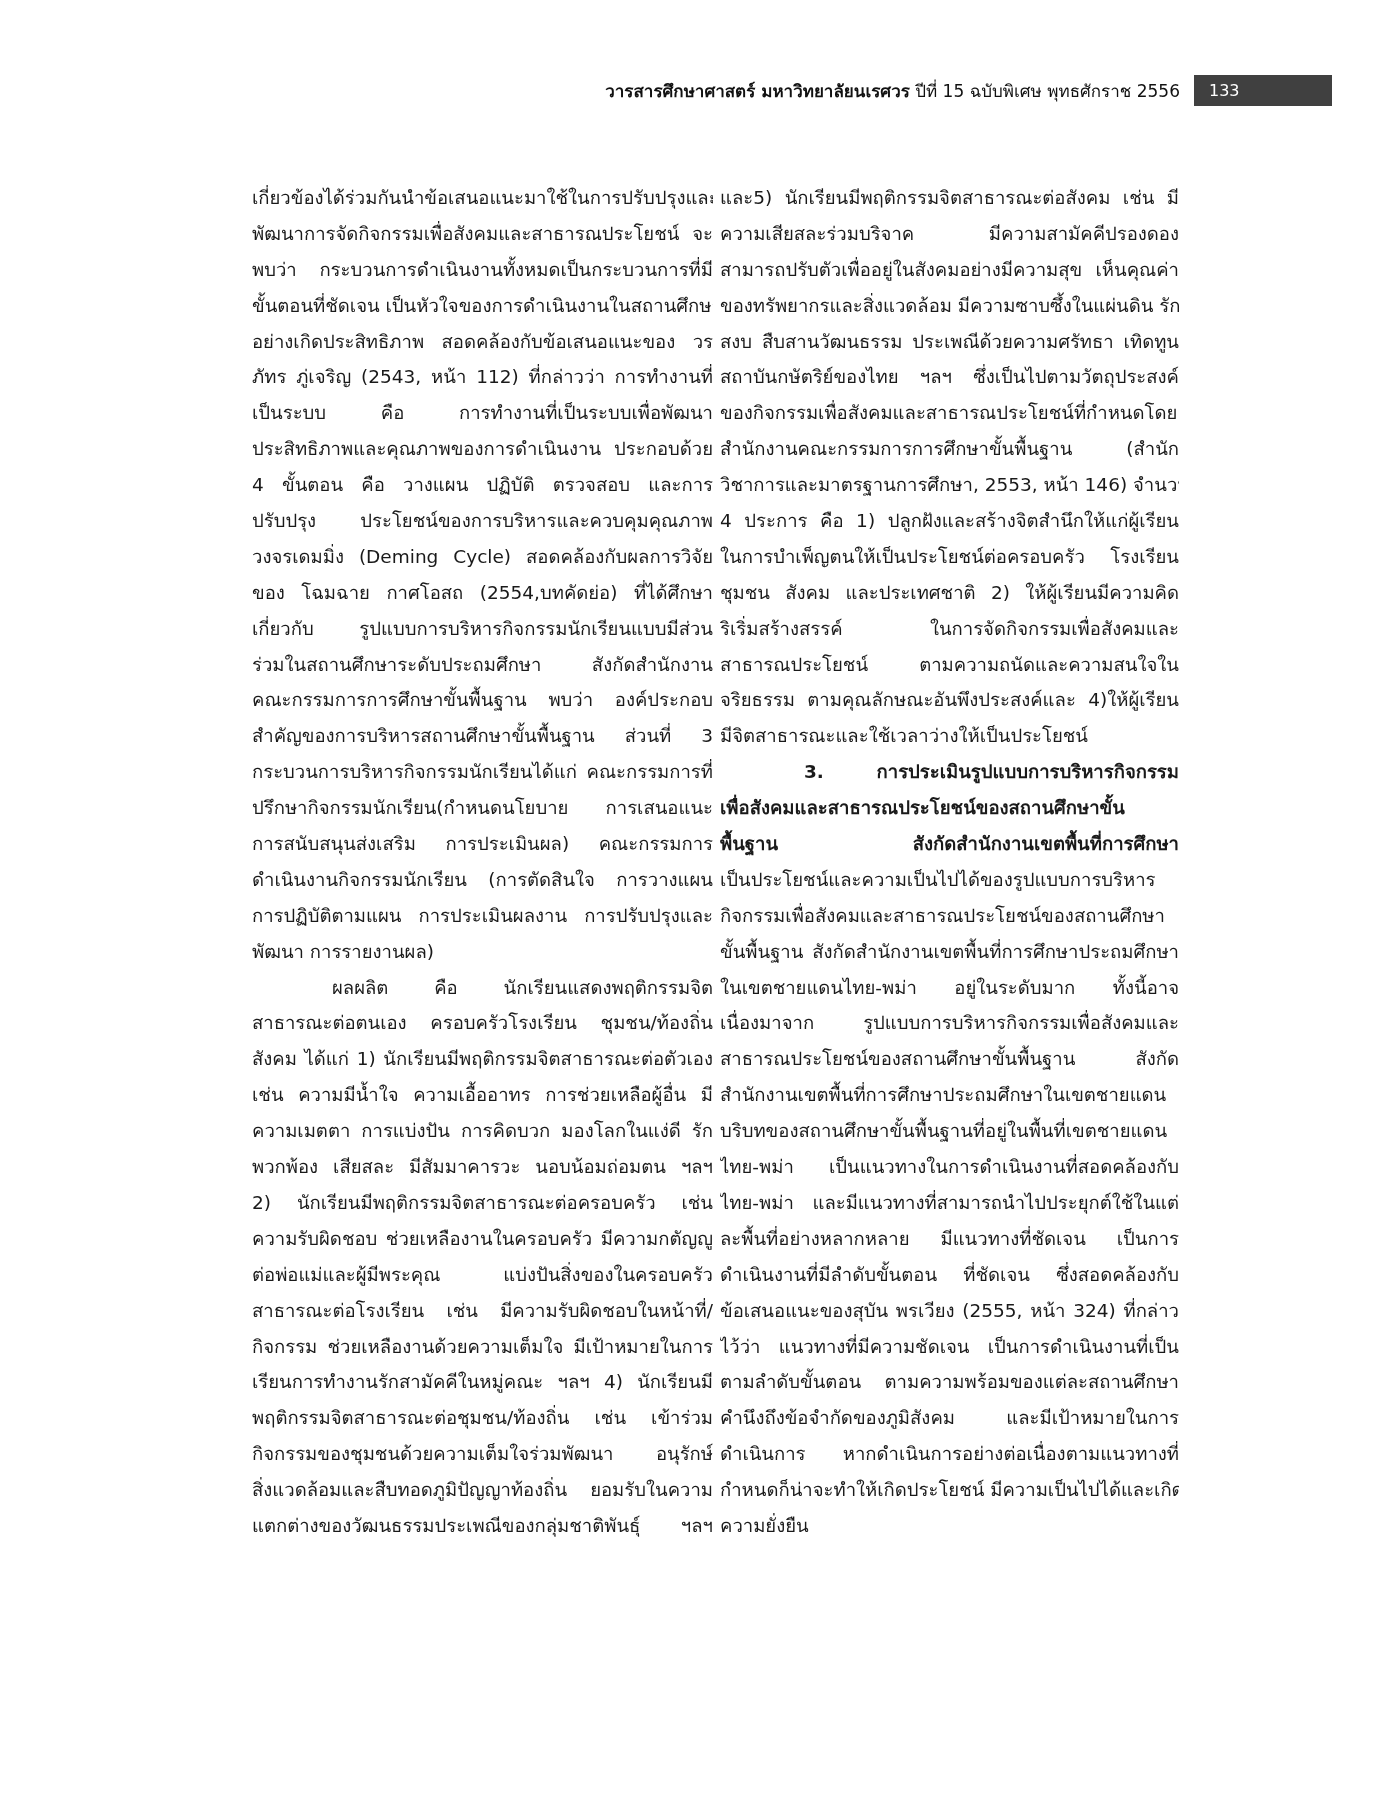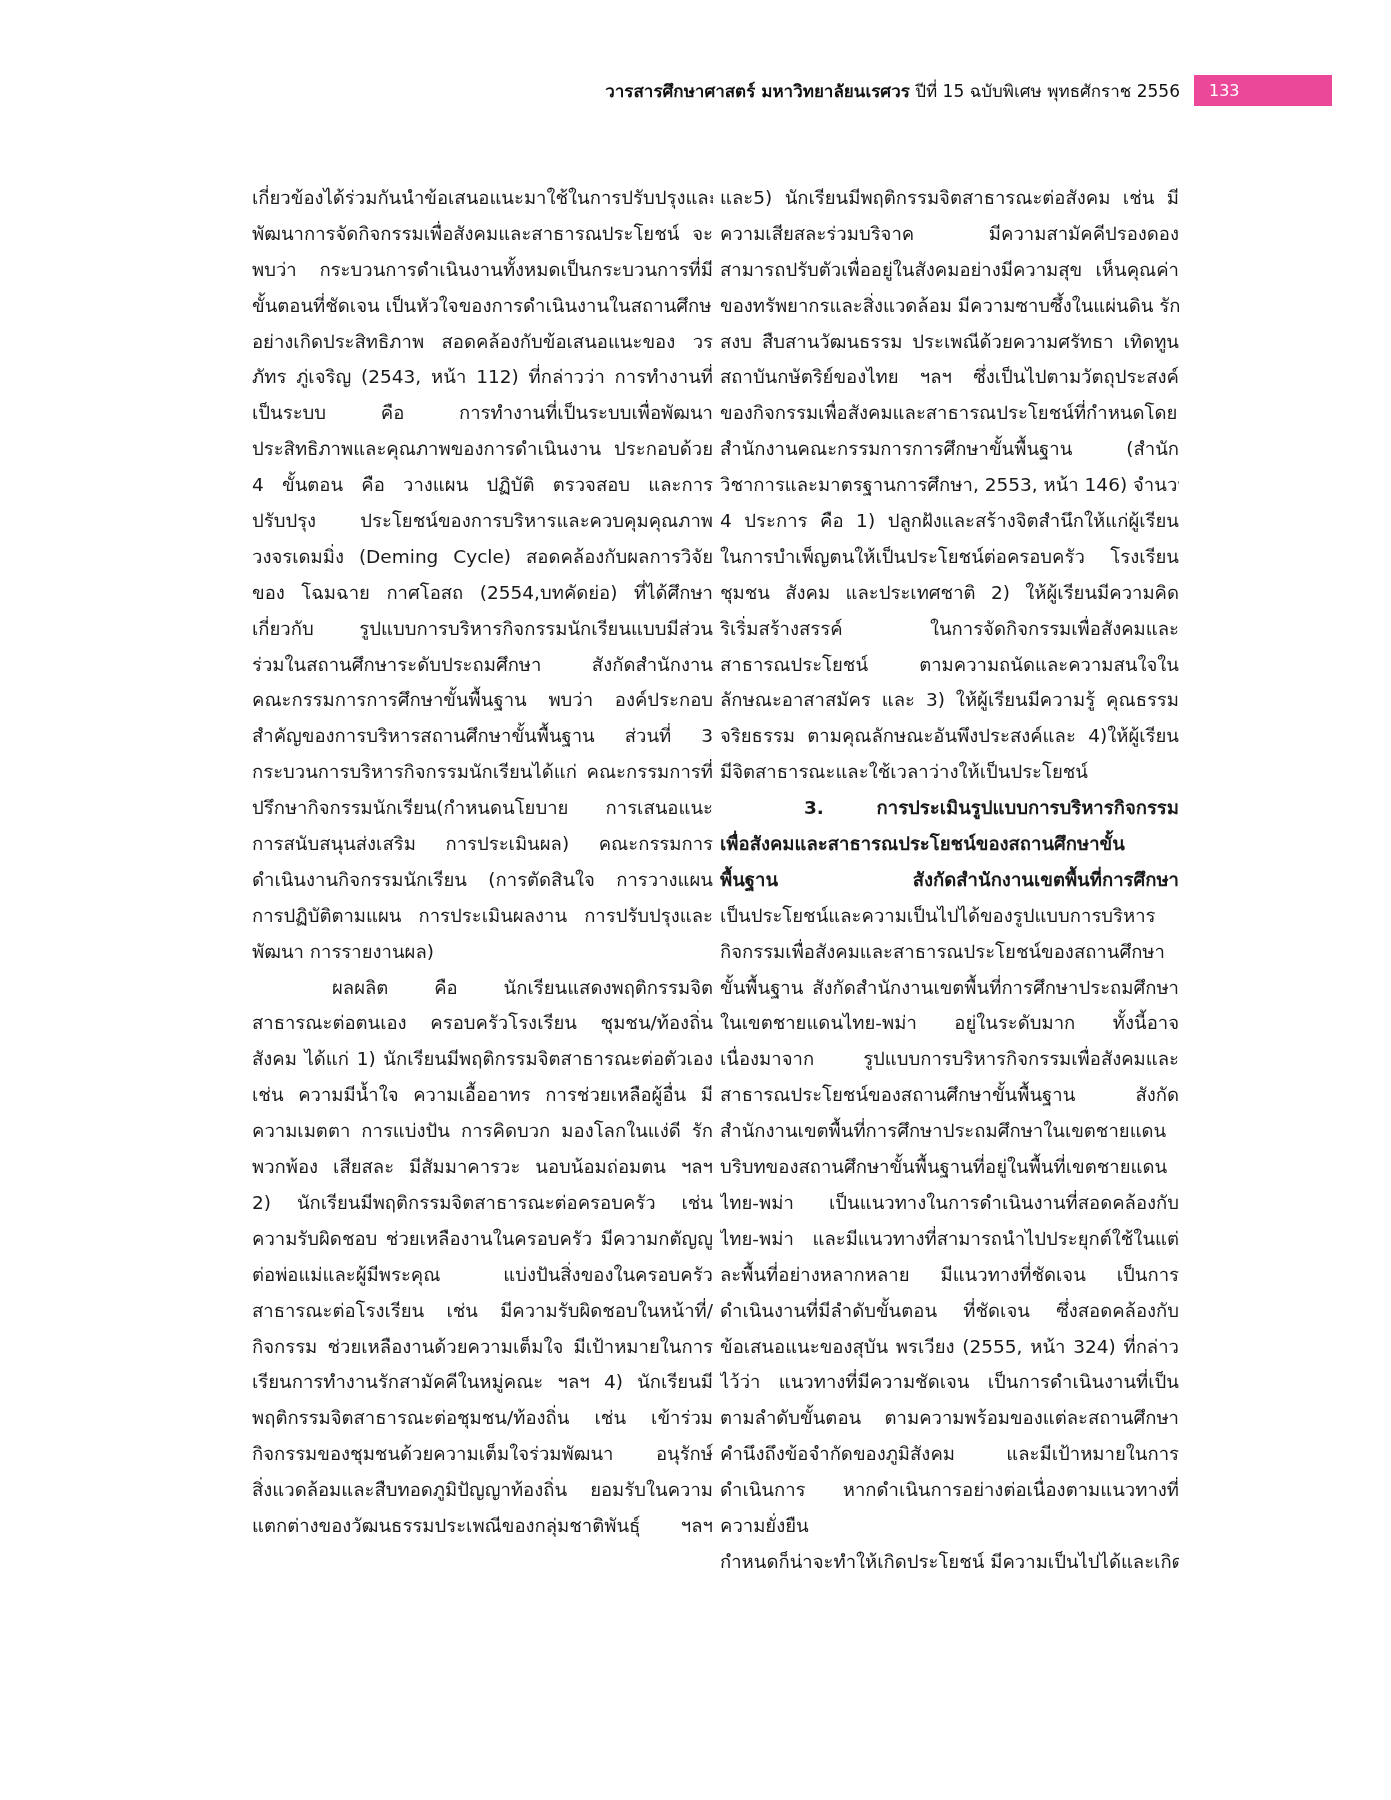--- a/index.html
+++ b/index.html
@@ -66,21 +66,21 @@
     }
     .line.indent-small {
       padding-left: 84px;
     }
     .bold { font-weight: bold; }
   </style>
 </head>
 <body>
 
 <div class="running-header"><span class="journal-name">วารสารศึกษาศาสตร์ มหาวิทยาลัยนเรศวร</span><span> ปีที่ 15 ฉบับพิเศษ พุทธศักราช 2556</span></div>
-<div class="page-number-box" style="background: #ec4899;">133</div>
+<div class="page-number-box" style="background: #404040;">133</div>
 
 <div class="column col-left">
   <span class="line">เกี่ยวข้องได้ร่วมกันนำข้อเสนอแนะมาใช้ในการปรับปรุงและ</span>
   <span class="line">พัฒนาการจัดกิจกรรมเพื่อสังคมและสาธารณประโยชน์ จะ</span>
   <span class="line">พบว่า กระบวนการดำเนินงานทั้งหมดเป็นกระบวนการที่มี</span>
   <span class="line">ขั้นตอนที่ชัดเจน เป็นหัวใจของการดำเนินงานในสถานศึกษา</span>
   <span class="line">อย่างเกิดประสิทธิภาพ สอดคล้องกับข้อเสนอแนะของ วร</span>
   <span class="line">ภัทร ภู่เจริญ (2543,  หน้า 112)  ที่กล่าวว่า การทำงานที่</span>
   <span class="line">เป็นระบบ คือ การทำงานที่เป็นระบบเพื่อพัฒนา</span>
   <span class="line">ประสิทธิภาพและคุณภาพของการดำเนินงาน ประกอบด้วย</span>
@@ -124,21 +124,20 @@
   <span class="line">สงบ สืบสานวัฒนธรรม ประเพณีด้วยความศรัทธา เทิดทูน</span>
   <span class="line">สถาบันกษัตริย์ของไทย ฯลฯ ซึ่งเป็นไปตามวัตถุประสงค์</span>
   <span class="line">ของกิจกรรมเพื่อสังคมและสาธารณประโยชน์ที่กำหนดโดย</span>
   <span class="line">สำนักงานคณะกรรมการการศึกษาขั้นพื้นฐาน (สำนัก</span>
   <span class="line">วิชาการและมาตรฐานการศึกษา, 2553, หน้า 146) จำนวน</span>
   <span class="line">4 ประการ คือ 1)  ปลูกฝังและสร้างจิตสำนึกให้แก่ผู้เรียน</span>
   <span class="line">ในการบำเพ็ญตนให้เป็นประโยชน์ต่อครอบครัว โรงเรียน</span>
   <span class="line">ชุมชน สังคม และประเทศชาติ 2)   ให้ผู้เรียนมีความคิด</span>
   <span class="line">ริเริ่มสร้างสรรค์ ในการจัดกิจกรรมเพื่อสังคมและ</span>
   <span class="line">สาธารณประโยชน์ ตามความถนัดและความสนใจใน</span>
-  <span class="line">ลักษณะอาสาสมัคร และ 3)  ให้ผู้เรียนมีความรู้ คุณธรรม</span>
   <span class="line">จริยธรรม ตามคุณลักษณะอันพึงประสงค์และ 4)ให้ผู้เรียน</span>
   <span class="line last">มีจิตสาธารณะและใช้เวลาว่างให้เป็นประโยชน์</span>
 
   <span class="line indent-small bold">3. การประเมินรูปแบบการบริหารกิจกรรม</span>
   <span class="line bold">เพื่อสังคมและสาธารณประโยชน์ของสถานศึกษาขั้น</span>
   <span class="line bold">พื้นฐาน สังกัดสำนักงานเขตพื้นที่การศึกษา</span>
 
   <span class="line">เป็นประโยชน์และความเป็นไปได้ของรูปแบบการบริหาร</span>
   <span class="line">กิจกรรมเพื่อสังคมและสาธารณประโยชน์ของสถานศึกษา</span>
   <span class="line">ขั้นพื้นฐาน สังกัดสำนักงานเขตพื้นที่การศึกษาประถมศึกษา</span>
@@ -149,15 +148,15 @@
   <span class="line">บริบทของสถานศึกษาขั้นพื้นฐานที่อยู่ในพื้นที่เขตชายแดน</span>
   <span class="line">ไทย-พม่า เป็นแนวทางในการดำเนินงานที่สอดคล้องกับ</span>
   <span class="line">ไทย-พม่า และมีแนวทางที่สามารถนำไปประยุกต์ใช้ในแต่</span>
   <span class="line">ละพื้นที่อย่างหลากหลาย มีแนวทางที่ชัดเจน เป็นการ</span>
   <span class="line">ดำเนินงานที่มีลำดับขั้นตอน ที่ชัดเจน ซึ่งสอดคล้องกับ</span>
   <span class="line">ข้อเสนอแนะของสุบัน พรเวียง (2555, หน้า 324) ที่กล่าว</span>
   <span class="line">ไว้ว่า แนวทางที่มีความชัดเจน เป็นการดำเนินงานที่เป็น</span>
   <span class="line">ตามลำดับขั้นตอน ตามความพร้อมของแต่ละสถานศึกษา</span>
   <span class="line">คำนึงถึงข้อจำกัดของภูมิสังคม และมีเป้าหมายในการ</span>
   <span class="line">ดำเนินการ หากดำเนินการอย่างต่อเนื่องตามแนวทางที่</span>
+  <span class="line">กำหนดก็น่าจะทำให้เกิดประโยชน์ มีความเป็นไปได้และเกิด</span>
   <span class="line last">ความยั่งยืน</span>
-  <span class="line">กำหนดก็น่าจะทำให้เกิดประโยชน์ มีความเป็นไปได้และเกิด</span>
 </div>
 
 </body></html>

